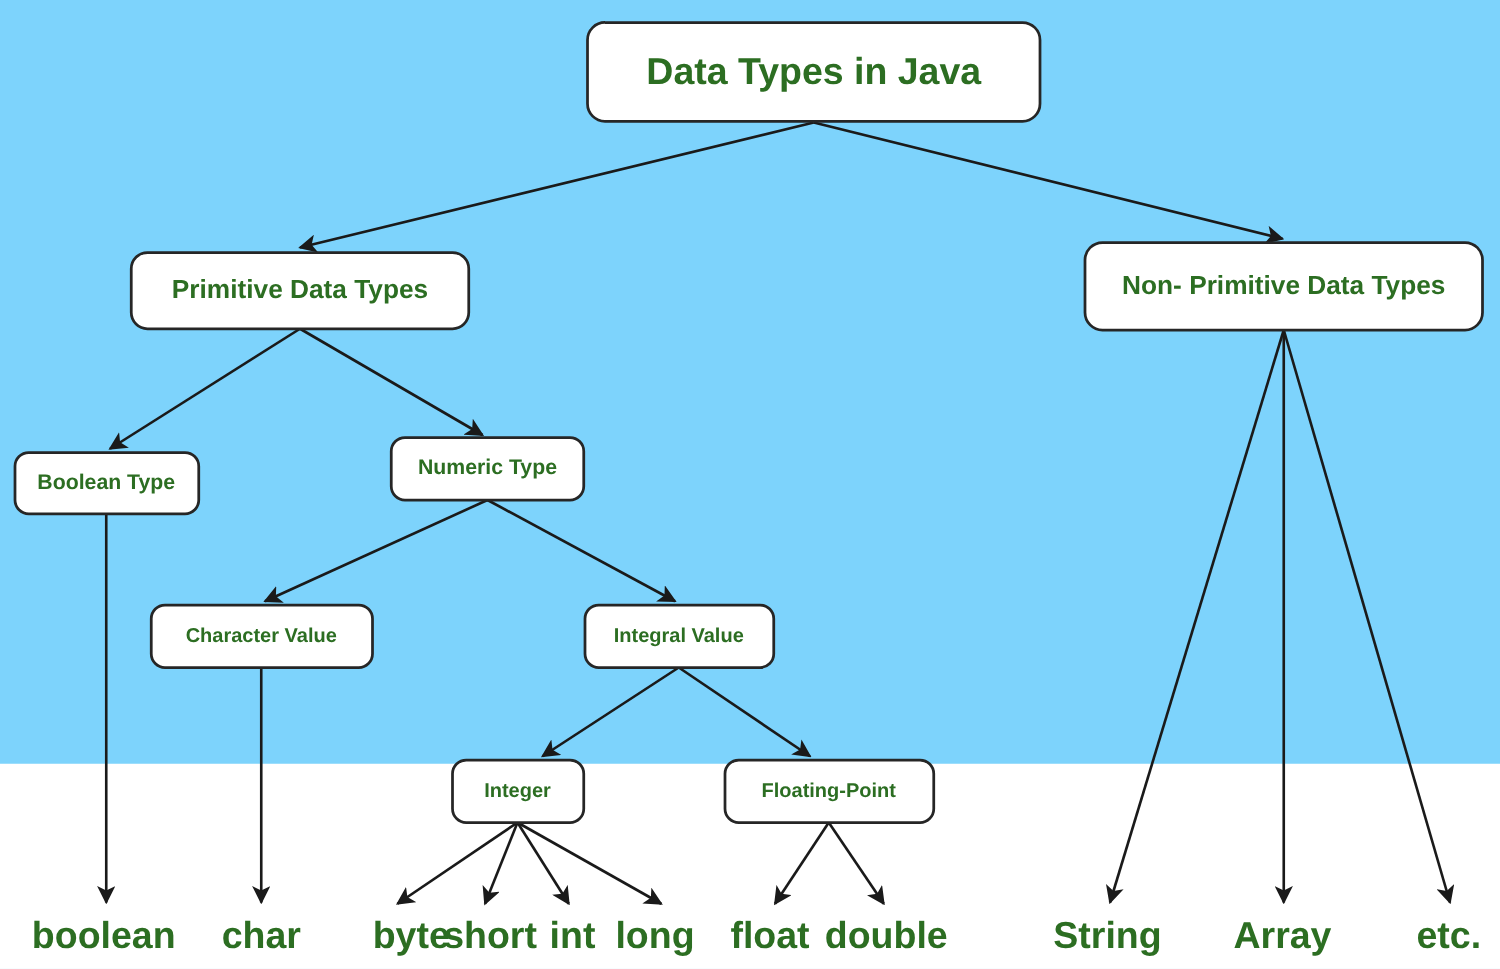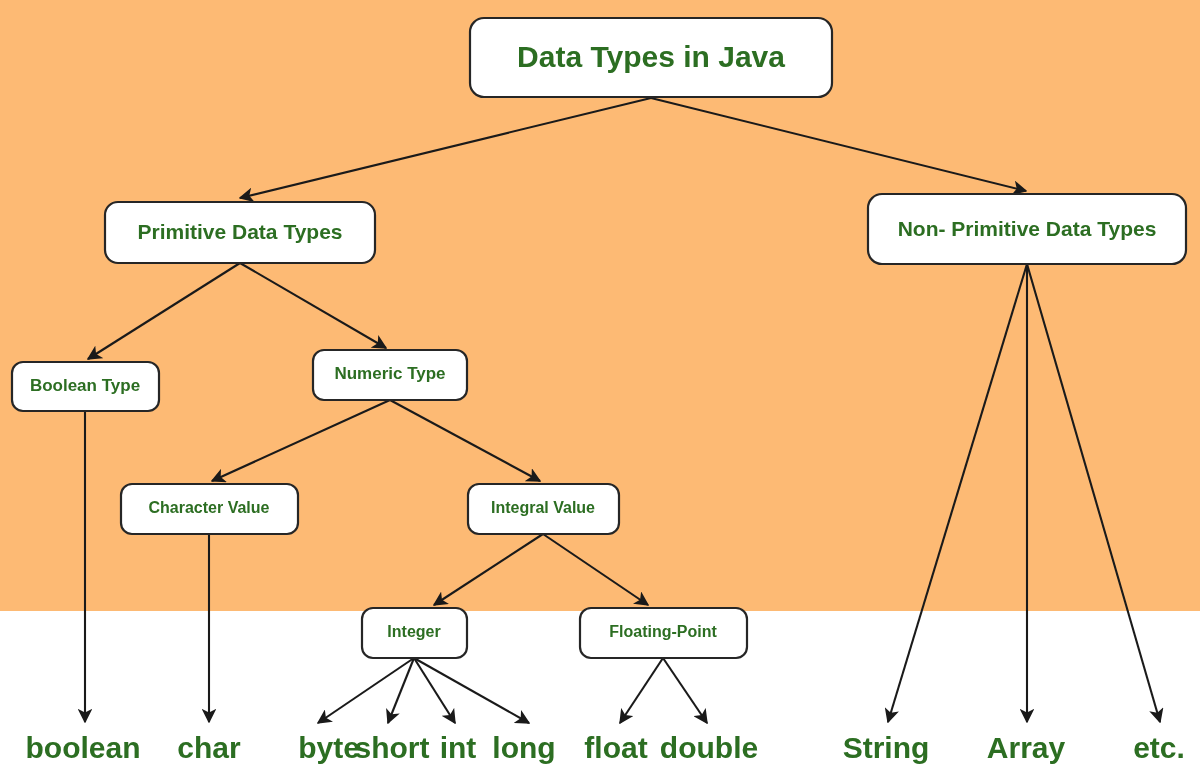--- a/index.html
+++ b/index.html
@@ -11,21 +11,21 @@
   body {
     width: 1200px;
     height: 775px;
     overflow: hidden;
     font-family: "Liberation Sans", sans-serif;
   }
   #diagram-root {
     position: relative;
     width: 1200px;
     height: 611px;
-    background: #fdba74;
+    background: #7dd3fc;
   }
   svg#tree-svg {
     position: absolute;
     top: 0;
     left: 0;
     width: 1200px;
     height: 775px;
     display: block;
   }
   .node-box {

